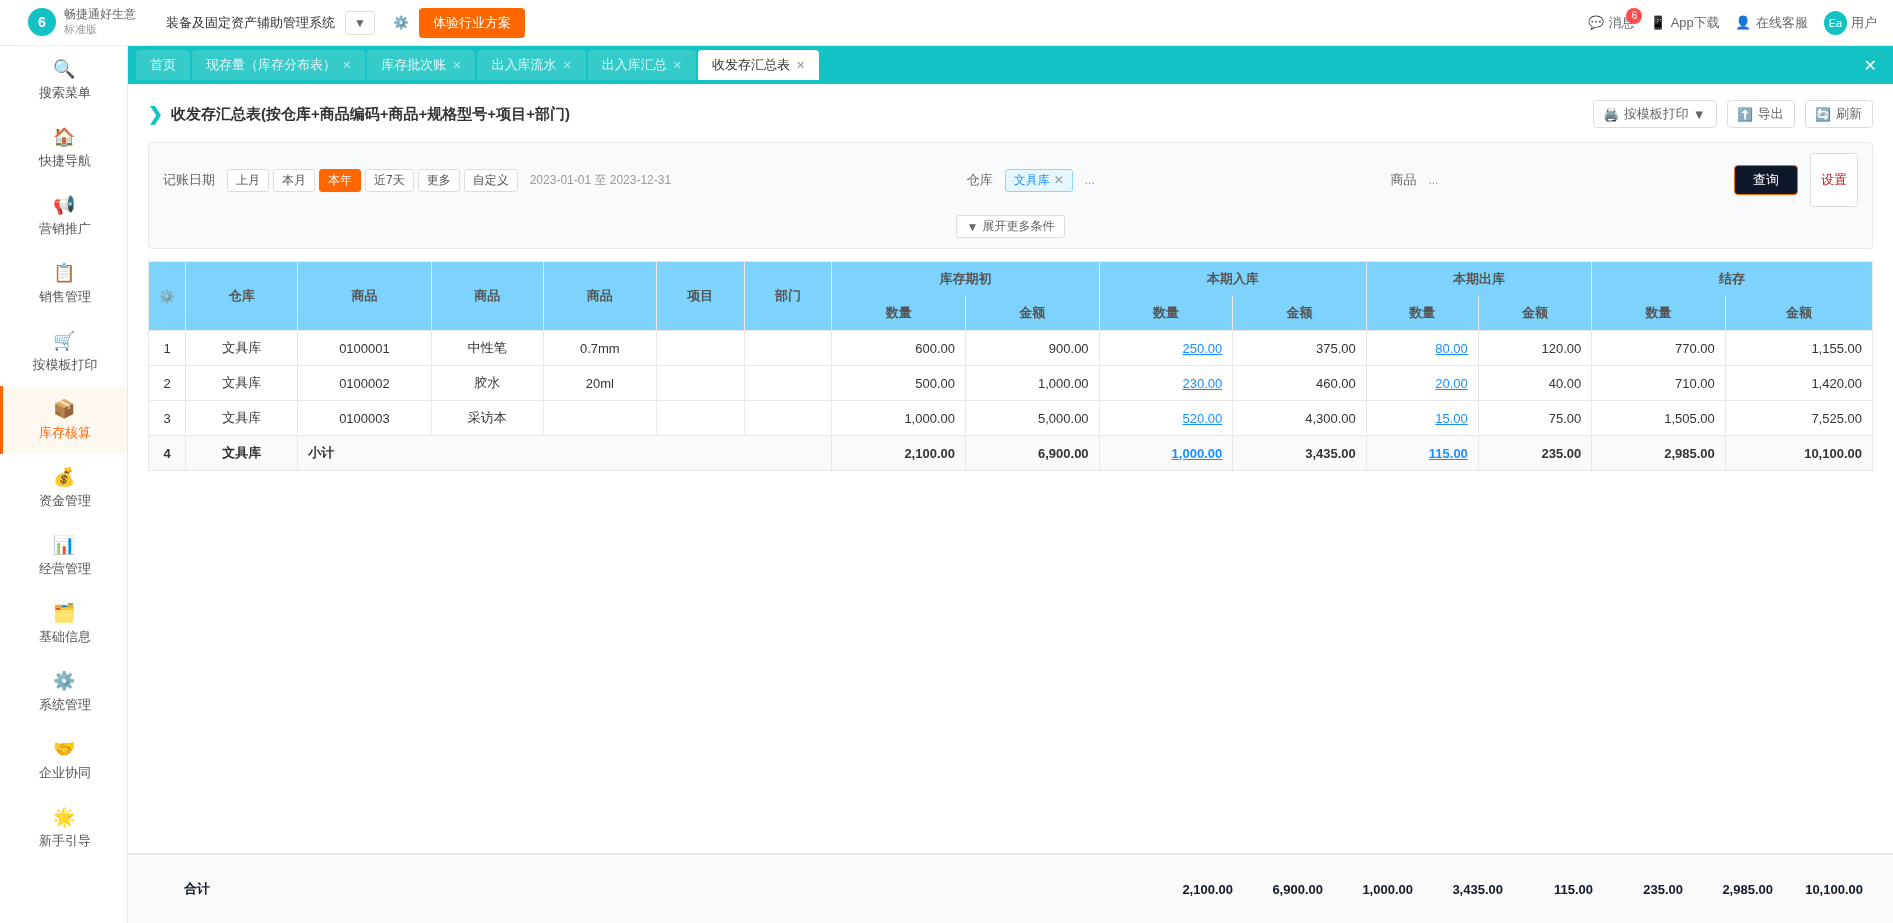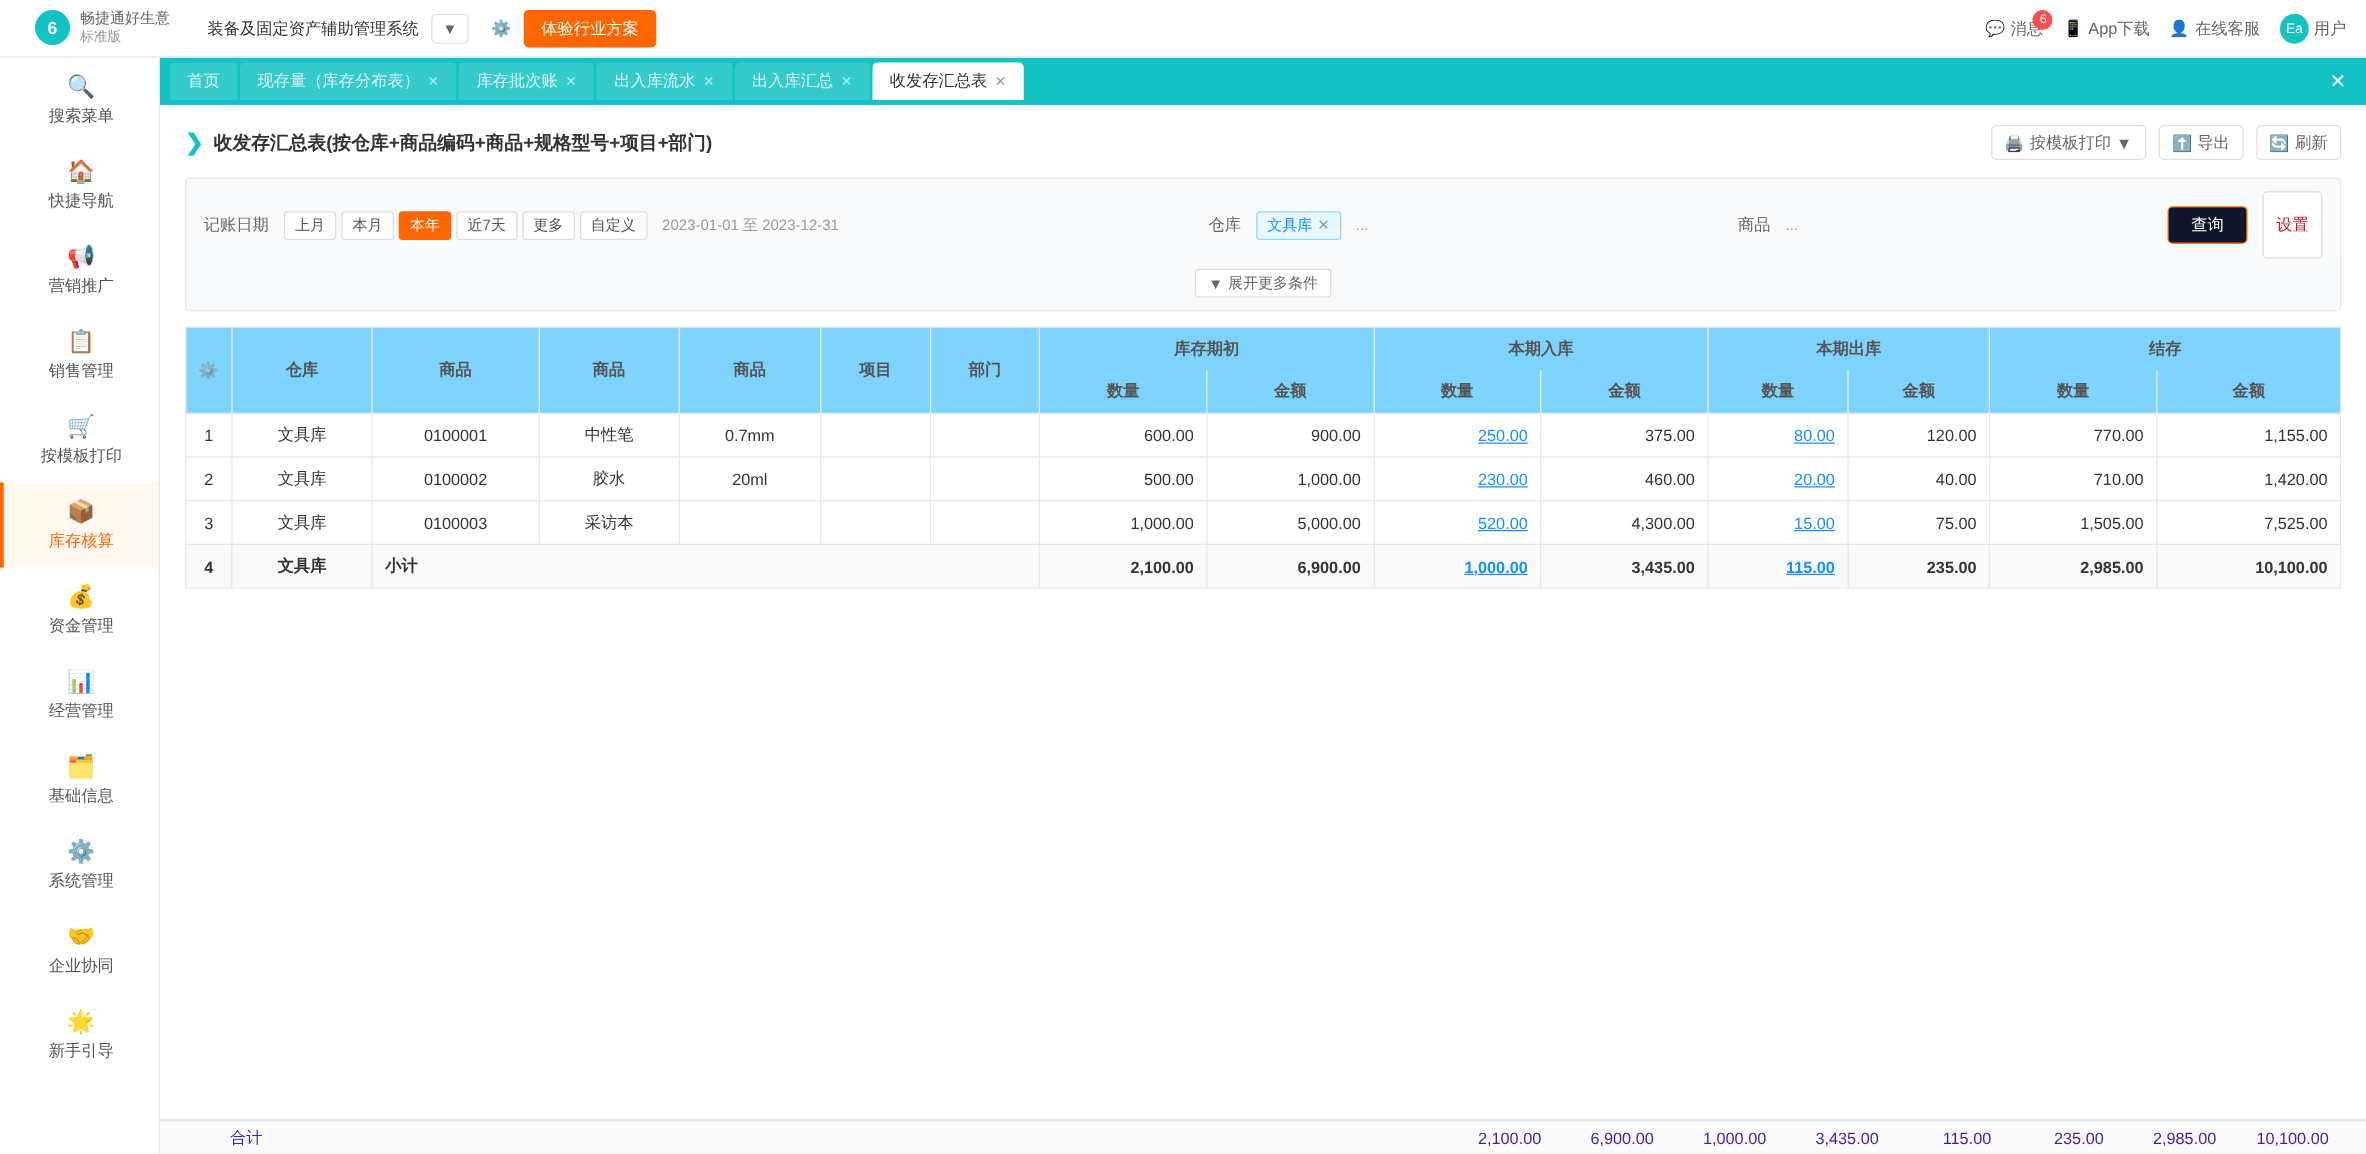--- a/index.html
+++ b/index.html
@@ -126,26 +126,26 @@
 
     .logo-wrapper { display: flex; align-items: center; gap: 8px; padding: 8px 12px; border-bottom: 1px solid #f0f0f0; }
 
     .content-wrapper { flex: 1; display: flex; flex-direction: column; overflow: hidden; }
 
     .table-wrapper { overflow: auto; flex: 1; }
 
     .bottom-bar {
       background: #fafafa;
       border-top: 2px solid #e8e8e8;
-      padding: 4px 20px;
+      padding: 25px 20px;
       display: flex;
       align-items: center;
       font-size: 13px;
-      font-weight: normal;
-      color: #4c1d95;
+      font-weight: bold;
+      color: #0f172a;
       flex-shrink: 0;
     }
 
     .col-settings { width: 36px; text-align: center; }
 
     thead tr:first-child th { border-bottom: none; }
     thead tr:last-child th { border-top: none; }
   </style>
 </head>
 <body>

